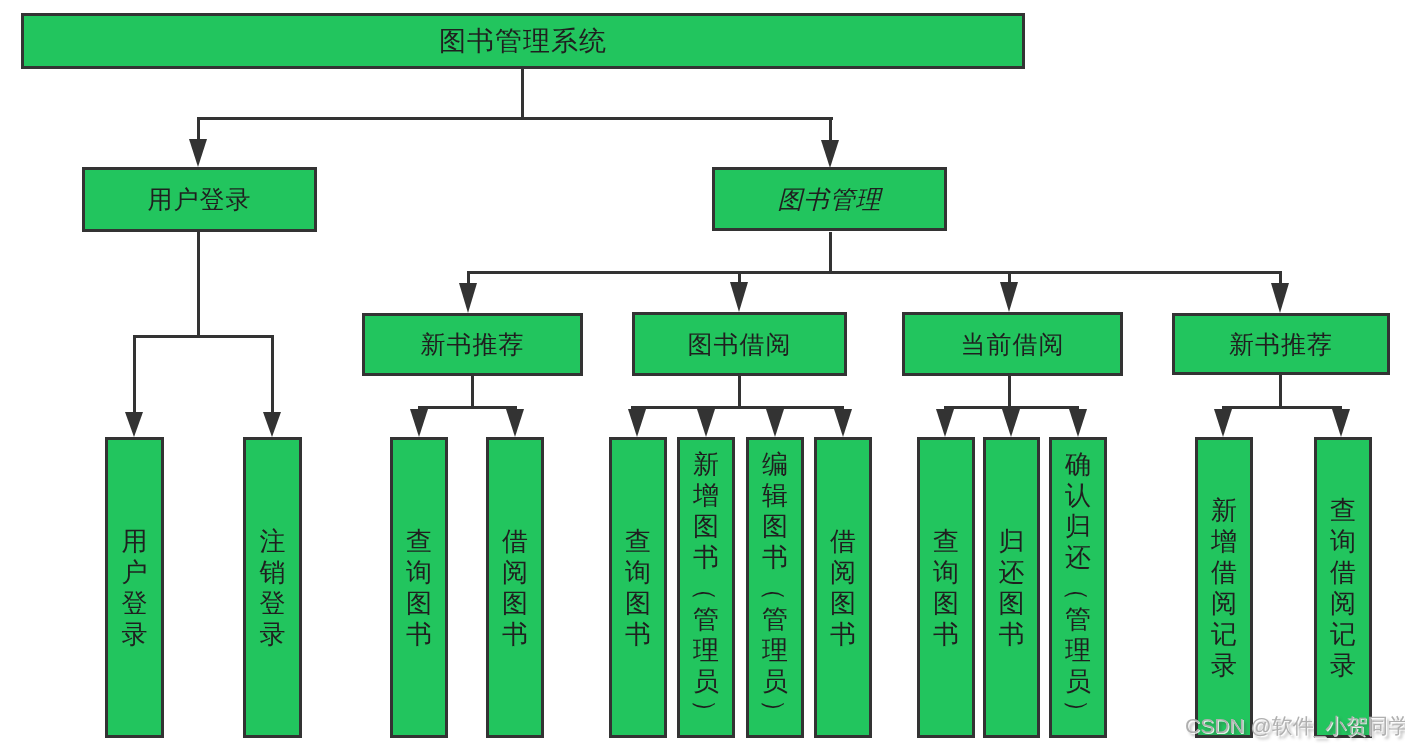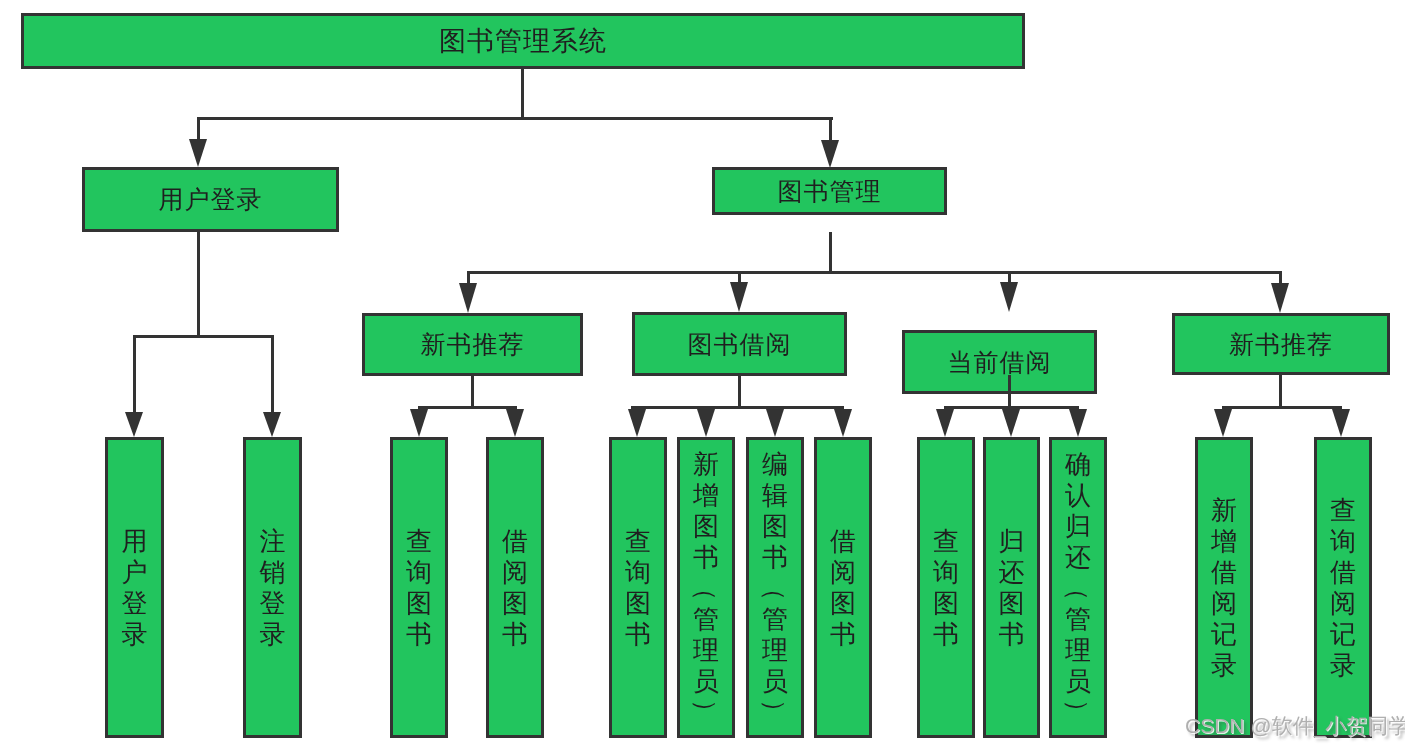--- a/index.html
+++ b/index.html
@@ -40,34 +40,34 @@
 </style>
 </head>
 <body>
 
 <div class="canvas">
 
   <div class="box root" style="left:21px;top:13px;width:1004px;height:56px;">
     <span class="h-label">图书管理系统</span>
   </div>
 
-  <div class="box" style="left:82px;top:167px;width:257px;height:65px;">
+  <div class="box" style="left:82px;top:167px;width:235px;height:65px;">
     <span class="h-label">用户登录</span>
   </div>
-  <div class="box" style="left:712px;top:167px;width:235px;height:48px;">
+  <div class="box" style="left:712px;top:167px;width:235px;height:64px;font-style:italic;">
     <span class="h-label">图书管理</span>
   </div>
 
   <div class="box" style="left:362px;top:313px;width:221px;height:63px;">
     <span class="h-label">新书推荐</span>
   </div>
   <div class="box" style="left:632px;top:312px;width:215px;height:64px;">
     <span class="h-label">图书借阅</span>
   </div>
-  <div class="box" style="left:902px;top:330px;width:195px;height:64px;">
+  <div class="box" style="left:902px;top:312px;width:221px;height:64px;">
     <span class="h-label">当前借阅</span>
   </div>
   <div class="box" style="left:1172px;top:313px;width:218px;height:62px;">
     <span class="h-label">新书推荐</span>
   </div>
 
   <div class="box" style="left:105px;top:437px;width:59px;height:301px;">
     <span class="v-label">
         <span>用</span>
         <span>户</span>

